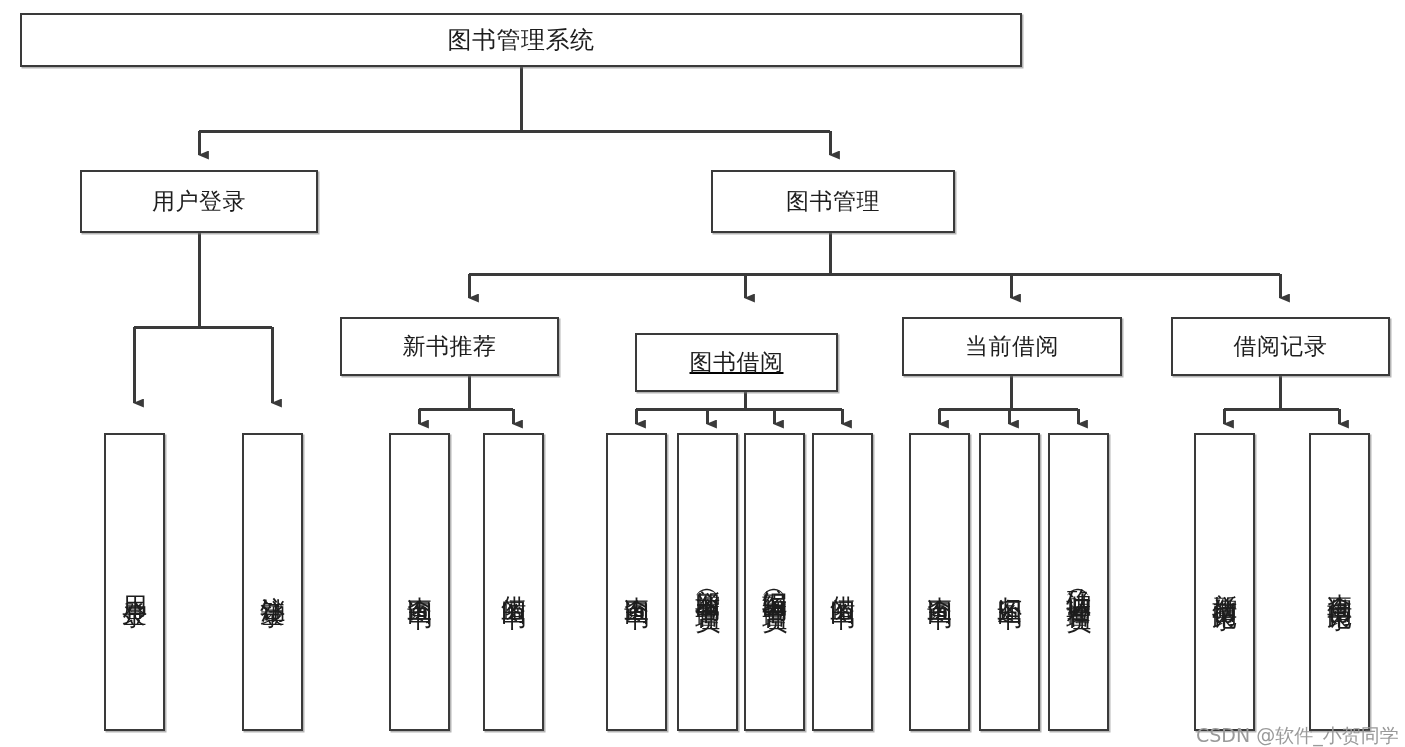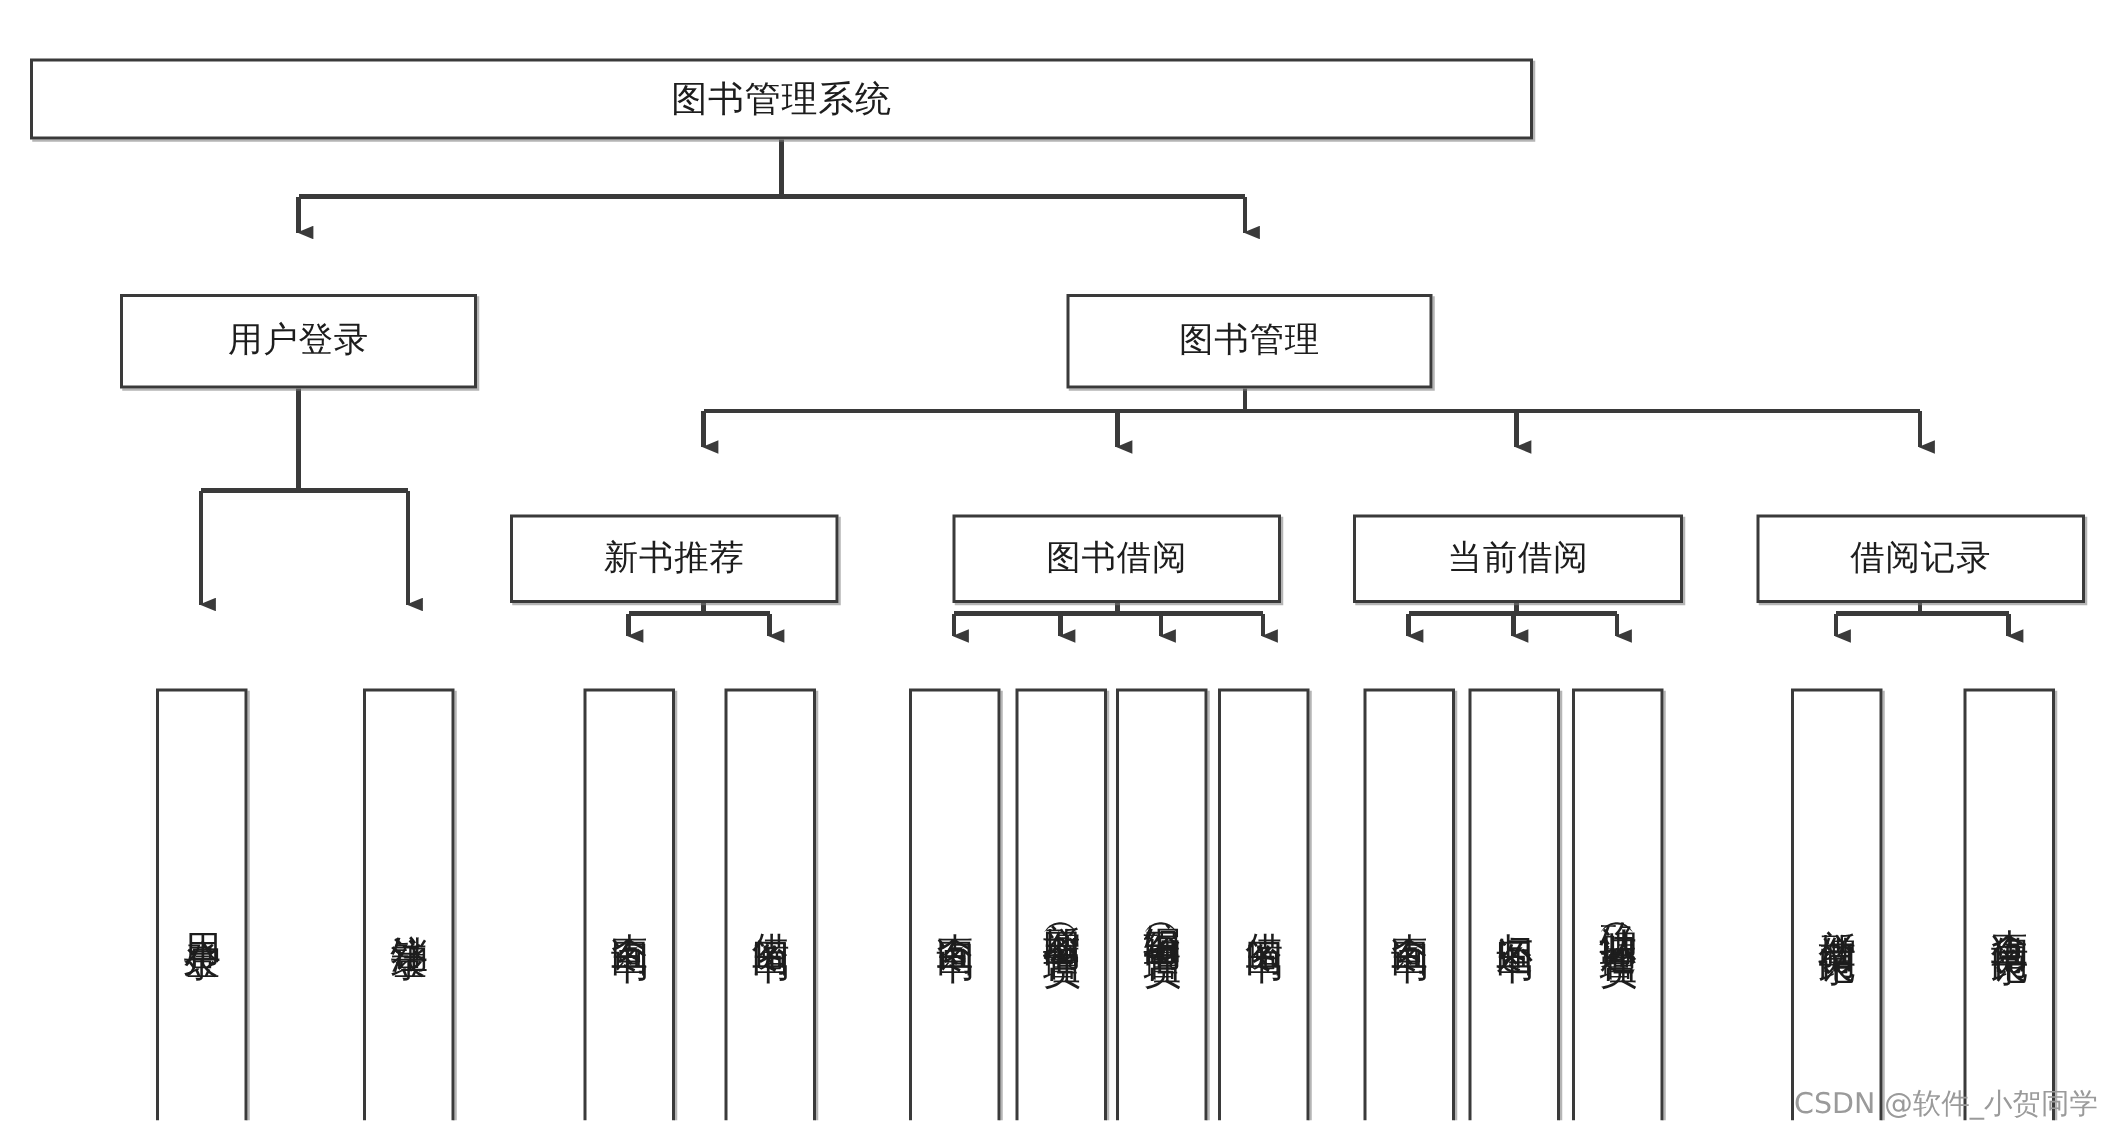--- a/index.html
+++ b/index.html
@@ -29,21 +29,20 @@
   .node {
     position: absolute;
     box-sizing: border-box;
     background: #ffffff;
     border: 2px solid #3a3a3a;
     box-shadow: 1.5px 1.5px 0 rgba(120,120,120,0.55);
     display: flex;
     align-items: center;
     justify-content: center;
     z-index: 2;
-    margin-top: 26px;
   }
   .node .label {
     color: #1d1d1d;
     line-height: 1.18;
     text-align: center;
     white-space: pre;
   }
   .node.horizontal .label {
     writing-mode: horizontal-tb;
     font-size: 23px;
@@ -142,21 +141,21 @@
   </div>
 
   <div class="node horizontal" style="left:711px; top:170px; width:244px; height:63px;">
     <span class="label">图书管理</span>
   </div>
 
   <div class="node horizontal" style="left:340px; top:317px; width:219px; height:59px;">
     <span class="label">新书推荐</span>
   </div>
 
-  <div class="node horizontal" style="left:635px; top:317px; width:219px; height:59px;">
+  <div class="node horizontal" style="left:635px; top:333px; width:203px; height:59px;text-decoration:underline;">
     <span class="label">图书借阅</span>
   </div>
 
   <div class="node horizontal" style="left:902px; top:317px; width:220px; height:59px;">
     <span class="label">当前借阅</span>
   </div>
 
   <div class="node horizontal" style="left:1171px; top:317px; width:219px; height:59px;">
     <span class="label">借阅记录</span>
   </div>

